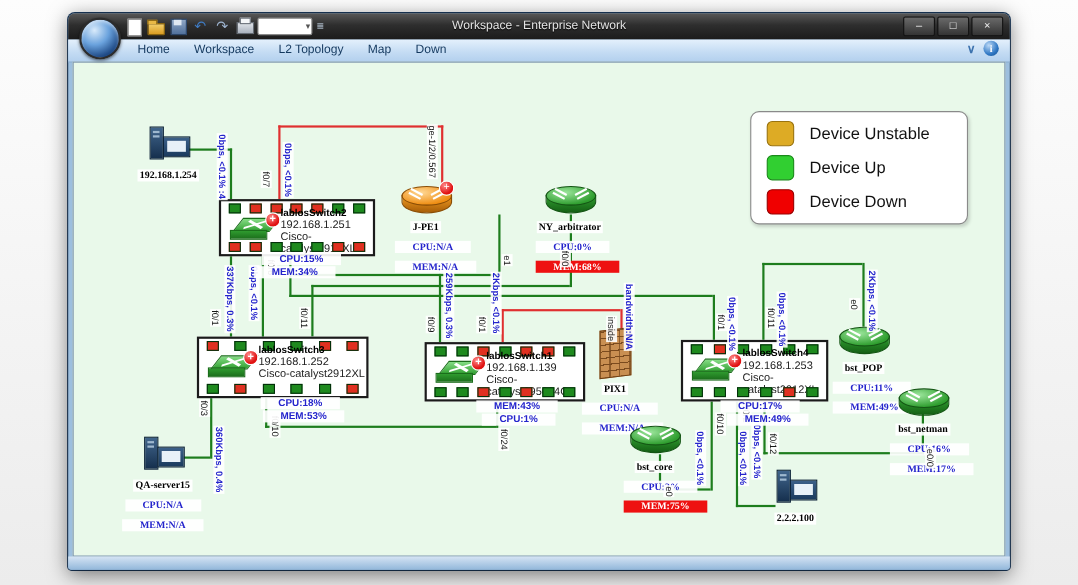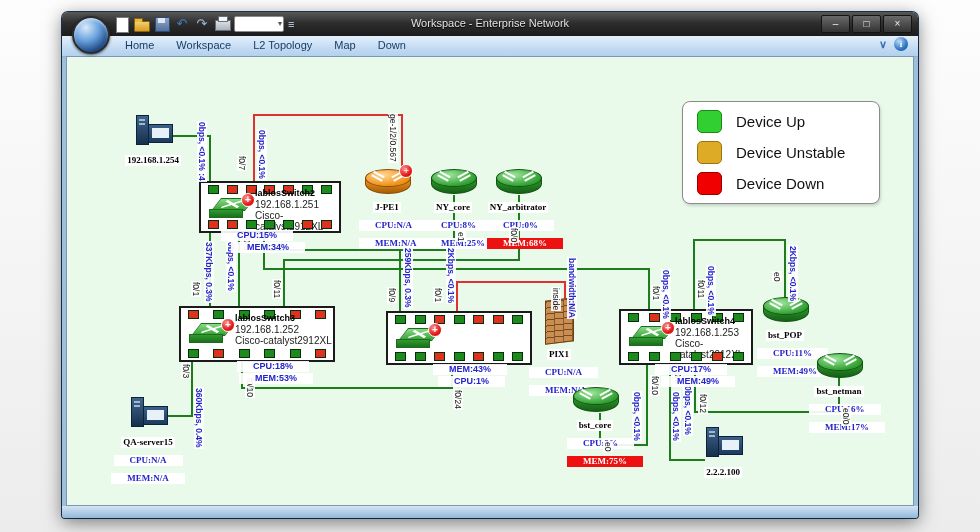--- a/index.html
+++ b/index.html
@@ -231,62 +231,53 @@
       <div class="ports pb">
           <div class="port pr"></div>
           <div class="port pr"></div>
           <div class="port pg"></div>
           <div class="port pg"></div>
           <div class="port pg"></div>
           <div class="port pr"></div>
           <div class="port pr"></div>
         </div>
     </div>
-    <span class="chip abs" style="left:154px;top:173px;">CPU:15%</span>
+    <span class="chip abs" style="left:171px;top:173px;">CPU:15%</span>
     <span class="chip abs" style="left:164px;top:185px;">MEM:34%</span>
 
     <div class="node" style="left:292px;top:112px;width:56px;">
       <div class="router orange">
           <div class="rbody"></div>
           <div class="rtop"></div>
           <div class="badge" style="right:-3px;top:-5px;">+</div>
         </div>
       <div class="nname">J-PE1</div><br>
       <span class="chip">CPU:N/A</span><br>
       <span class="chip">MEM:N/A</span>
     </div>
 
-    <div class="node" style="left:358px;top:112px;width:56px;">
-      <div class="router">
-          <div class="rbody"></div>
-          <div class="rtop"></div>
-        </div>
-      <div class="nname">NY_core</div><br>
-      <span class="chip">CPU:8%</span><br>
-      <span class="chip">MEM:25%</span>
-    </div>
 
     <div class="node" style="left:420px;top:112px;width:62px;">
       <div class="router">
           <div class="rbody"></div>
           <div class="rtop"></div>
         </div>
       <div class="nname">NY_arbitrator</div><br>
       <span class="chip">CPU:0%</span><br>
       <span class="chip alert">MEM:68%</span>
     </div>
 
     <div class="legend" style="left:615px;top:44px;width:196px;">
       <div class="lrow">
+          <div class="lsw un"></div>
+          <div class="ltext">Device Unstable</div>
+        </div>
+      <div class="lrow">
           <div class="lsw up"></div>
           <div class="ltext">Device Up</div>
-        </div>
-      <div class="lrow">
-          <div class="lsw un"></div>
-          <div class="ltext">Device Unstable</div>
         </div>
       <div class="lrow">
           <div class="lsw dn"></div>
           <div class="ltext">Device Down</div>
         </div>
     </div>
 
     <div class="swbox" style="left:112px;top:249px;width:152px;height:52px;">
       <div class="ports pt">
           <div class="port pr"></div>
@@ -325,20 +316,25 @@
           <div class="port pr"></div>
           <div class="port pg"></div>
           <div class="port pr"></div>
           <div class="port pr"></div>
           <div class="port pg"></div>
         </div>
       <div class="swicon">
           <div class="swtop"></div>
           <div class="swfront"></div>
           <div class="badge" style="right:-5px;top:-5px;">+</div>
+        </div>
+      <div class="swtext">
+          <div class="swname">lablosSwitch1</div>
+          <div class="swip">192.168.1.139</div>
+          <div class="swmodel">Cisco-catalyst295024G</div>
         </div>
       <div class="ports pb">
           <div class="port pg"></div>
           <div class="port pg"></div>
           <div class="port pr"></div>
           <div class="port pg"></div>
           <div class="port pr"></div>
           <div class="port pg"></div>
           <div class="port pg"></div>
         </div>

